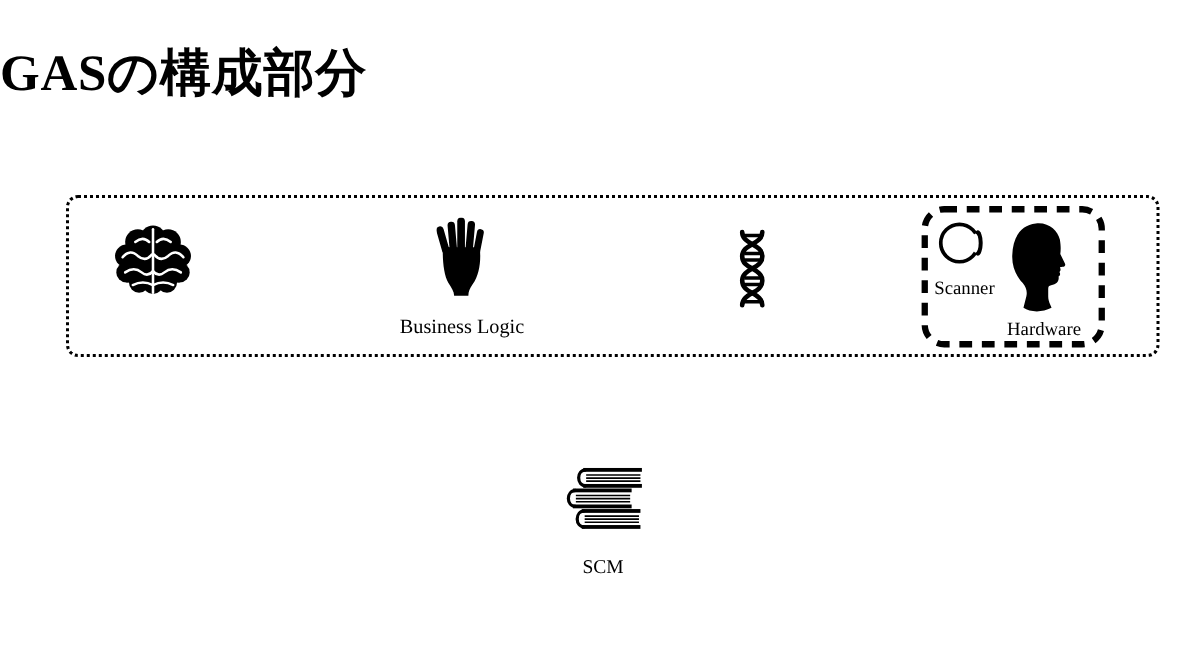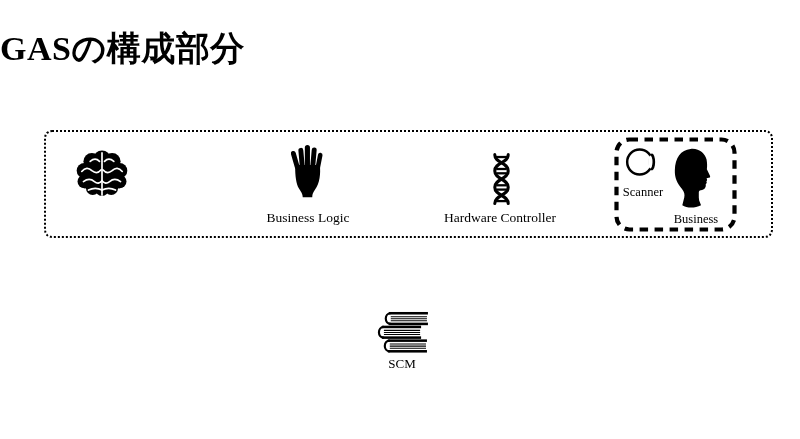--- a/index.html
+++ b/index.html
@@ -88,54 +88,53 @@
       <g stroke="currentColor" stroke-width="2.4">
         <line x1="5" y1="4.5" x2="19" y2="4.5"></line>
         <line x1="6.5" y1="17" x2="17.5" y2="17"></line>
         <line x1="6.5" y1="21.5" x2="17.5" y2="21.5"></line>
         <line x1="6.5" y1="34" x2="17.5" y2="34"></line>
         <line x1="6.5" y1="38.5" x2="17.5" y2="38.5"></line>
         <line x1="5" y1="50.5" x2="19" y2="50.5"></line>
       </g>
     </svg>
   </div>
-  <div class="lbl" style="left:425px;top:210px;width:150px;">Hardware Controller</div>
 
   <svg class="hw-box" width="123" height="95">
     <rect x="2.5" y="2.5" width="118" height="90" rx="13" fill="none" stroke="#000" stroke-width="4.2" stroke-dasharray="8.5 6.5"></rect>
   </svg>
 
   <div class="icon" style="left:625px;top:146px;">
     <svg width="34" height="33" viewBox="0 0 36 34">
       <circle cx="15.5" cy="16.5" r="13.2" fill="#fff" stroke="currentColor" stroke-width="2.6"></circle>
       <ellipse cx="28.5" cy="16.5" rx="3.4" ry="9" fill="currentColor"></ellipse>
       <ellipse cx="26.8" cy="16.5" rx="2.3" ry="6.8" fill="#fff"></ellipse>
     </svg>
   </div>
   <div class="lbl small" style="left:618px;top:185px;width:50px;">Scanner</div>
 
   <div class="icon" style="left:672px;top:147px;">
     <svg width="41" height="66" viewBox="0 0 42 68">
       <path fill="currentColor" d="M19 2 C28 1 34 7 35.5 13 C36.2 17 36.2 20 35.8 23 L39 29.5 C39.6 30.8 38.8 31.6 37.5 31.8 L35.5 32.1 C36.3 33.5 36 34.8 35.2 35.4 C36 36.4 35.8 37.8 34.6 38.4 C35.2 41.5 33.5 44 29.5 44.5 C28 44.7 27.5 45.5 27.5 47 L27.5 52 C27.5 54 28 56 29 58 L29.8 60 C23 63.5 15 63 10.5 60 L12.5 52 C13.2 49 12.5 46 10 43 C5.5 38 2.5 32 2.8 24 C3.1 11 9 3 19 2 Z"></path>
     </svg>
   </div>
-  <div class="lbl small" style="left:664px;top:212px;width:64px;">Business</div>
+  <div class="lbl small" style="left:664px;top:212px;width:64px;">Hardware</div>
 
   <div class="icon" style="left:376px;top:311px;">
     <svg width="53" height="45" viewBox="0 0 54 46">
       <defs>
         <g id="bk" fill="currentColor">
           <rect x="6" y="0" width="40" height="2.6"></rect>
           <rect x="6" y="10.9" width="40" height="2.6"></rect>
           <path d="M8 1.3 C1.2 1.3 1.2 12.2 8 12.2" fill="none" stroke="currentColor" stroke-width="2.2"></path>
           <line x1="8" y1="4.8" x2="45" y2="4.8" stroke="currentColor" stroke-width="1.1"></line>
           <line x1="8" y1="6.9" x2="45" y2="6.9" stroke="currentColor" stroke-width="1.1"></line>
           <line x1="8" y1="9" x2="45" y2="9" stroke="currentColor" stroke-width="1.1"></line>
         </g>
       </defs>
       <use href="#bk" x="7" y="1"></use>
       <use href="#bk" x="0" y="15"></use>
       <use href="#bk" x="6" y="29"></use>
     </svg>
   </div>
-  <div class="lbl" style="left:368px;top:356px;width:68px;font-size:13px;">SCM</div>
+  <div class="lbl" style="left:368px;top:370px;width:68px;font-size:13px;">SCM</div>
 
 </div>
 
 </body></html>

